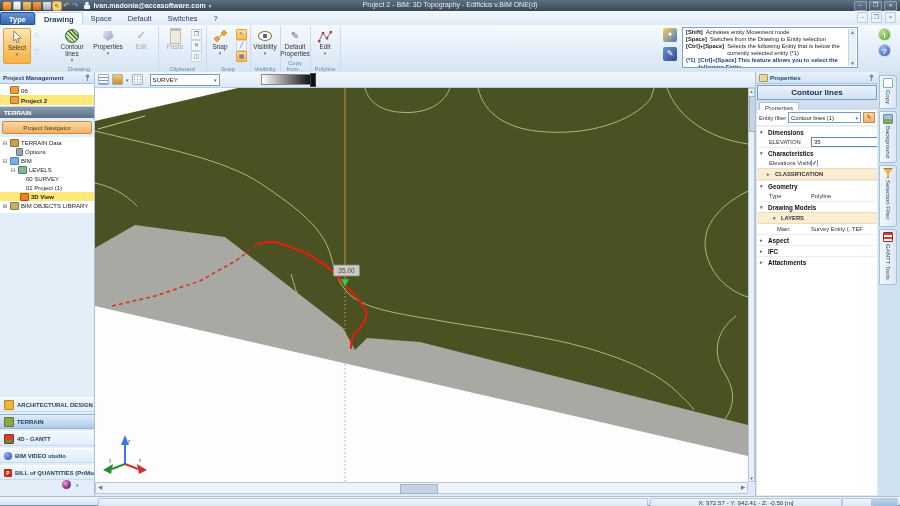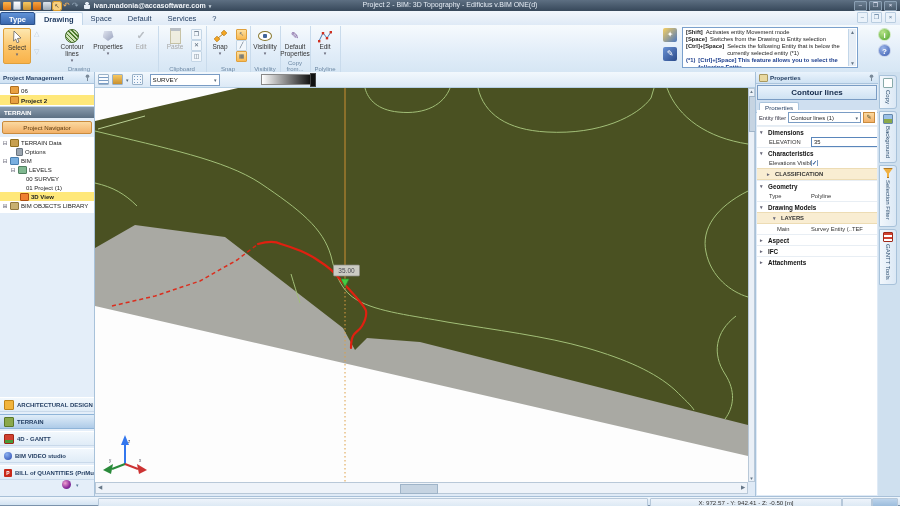--- a/index.html
+++ b/index.html
@@ -166,21 +166,21 @@
       <span class="wb">❐</span>
       <span class="wb">×</span>
     </div>
   </div>
 
   <div class="abs menubar">
     <span class="mtab mtab-file">Type</span>
     <span class="mtab mtab-active">Drawing</span>
     <span class="mtab">Space</span>
     <span class="mtab">Default</span>
-    <span class="mtab">Services</span>
+    <span class="mtab">Switches</span>
     <span class="mtab">?</span>
   </div>
   <div class="mright">
     <span class="mic">–</span>
     <span class="mic">❐</span>
     <span class="mic">×</span>
   </div>
 
   <div class="abs ribbon">
 

